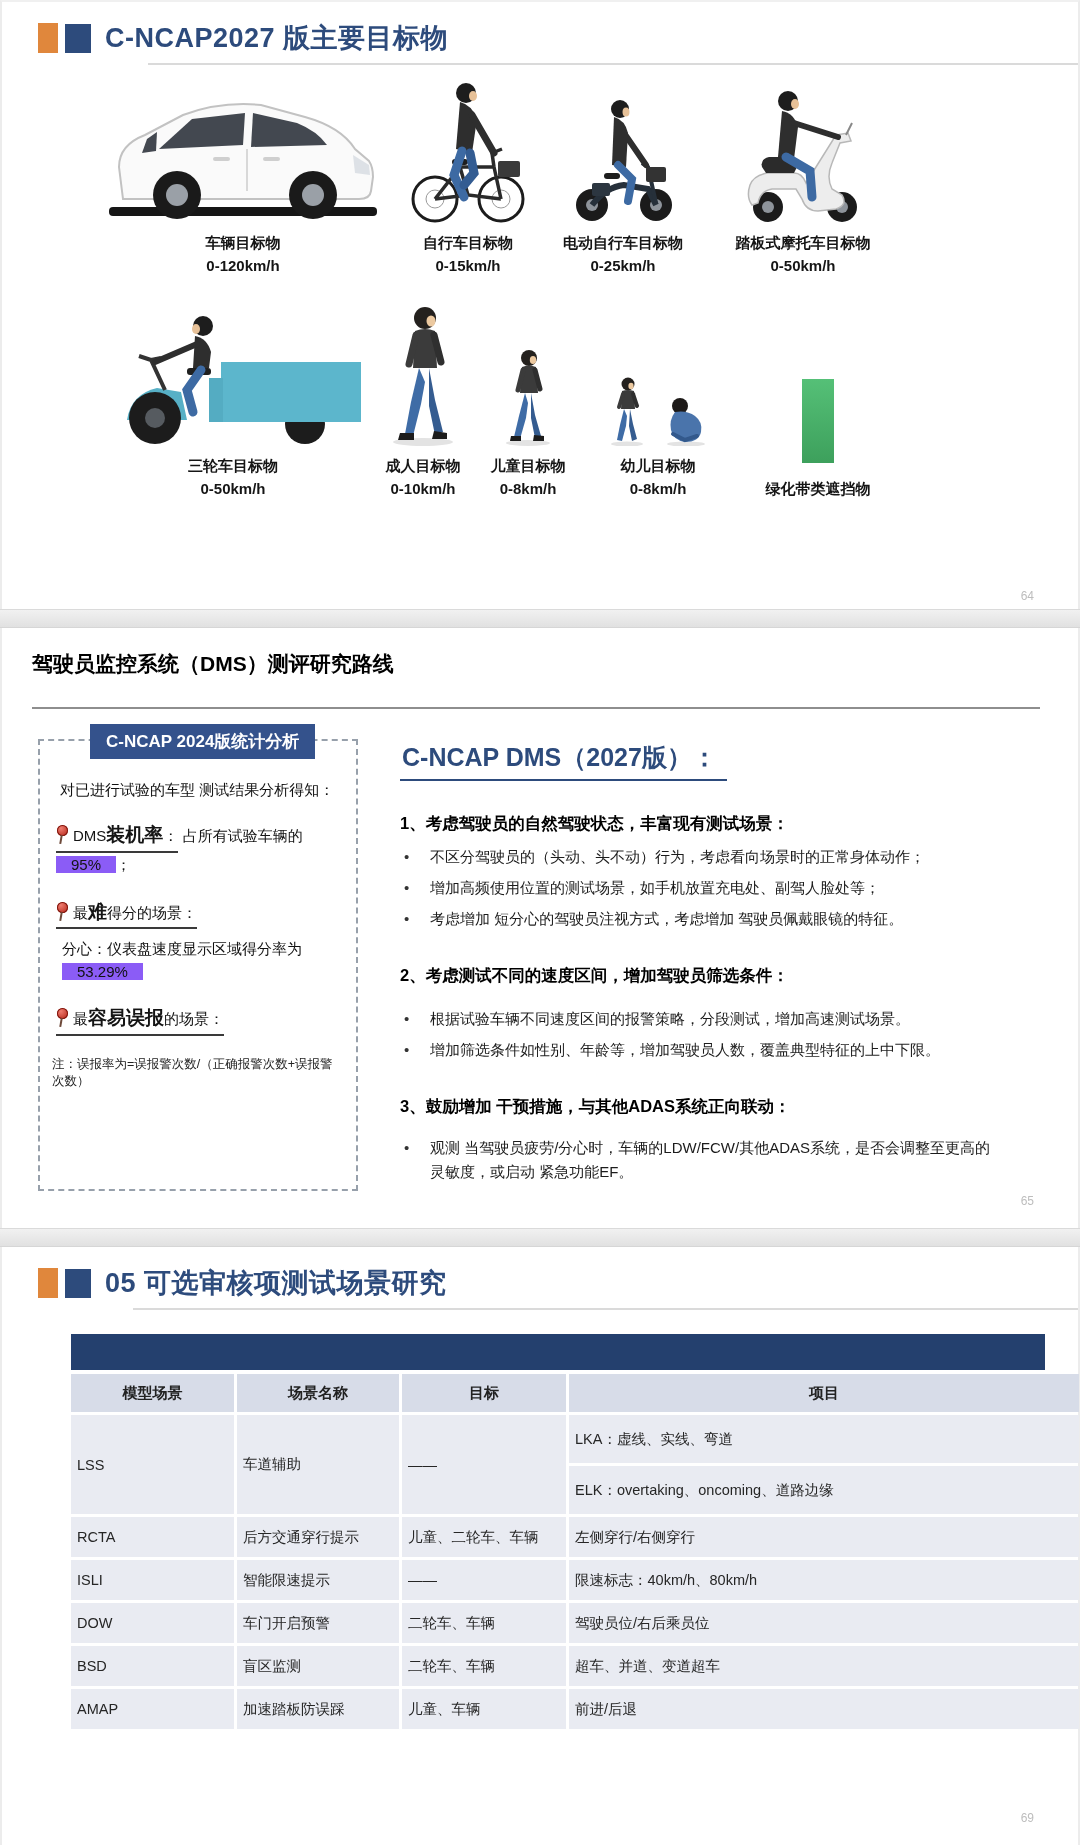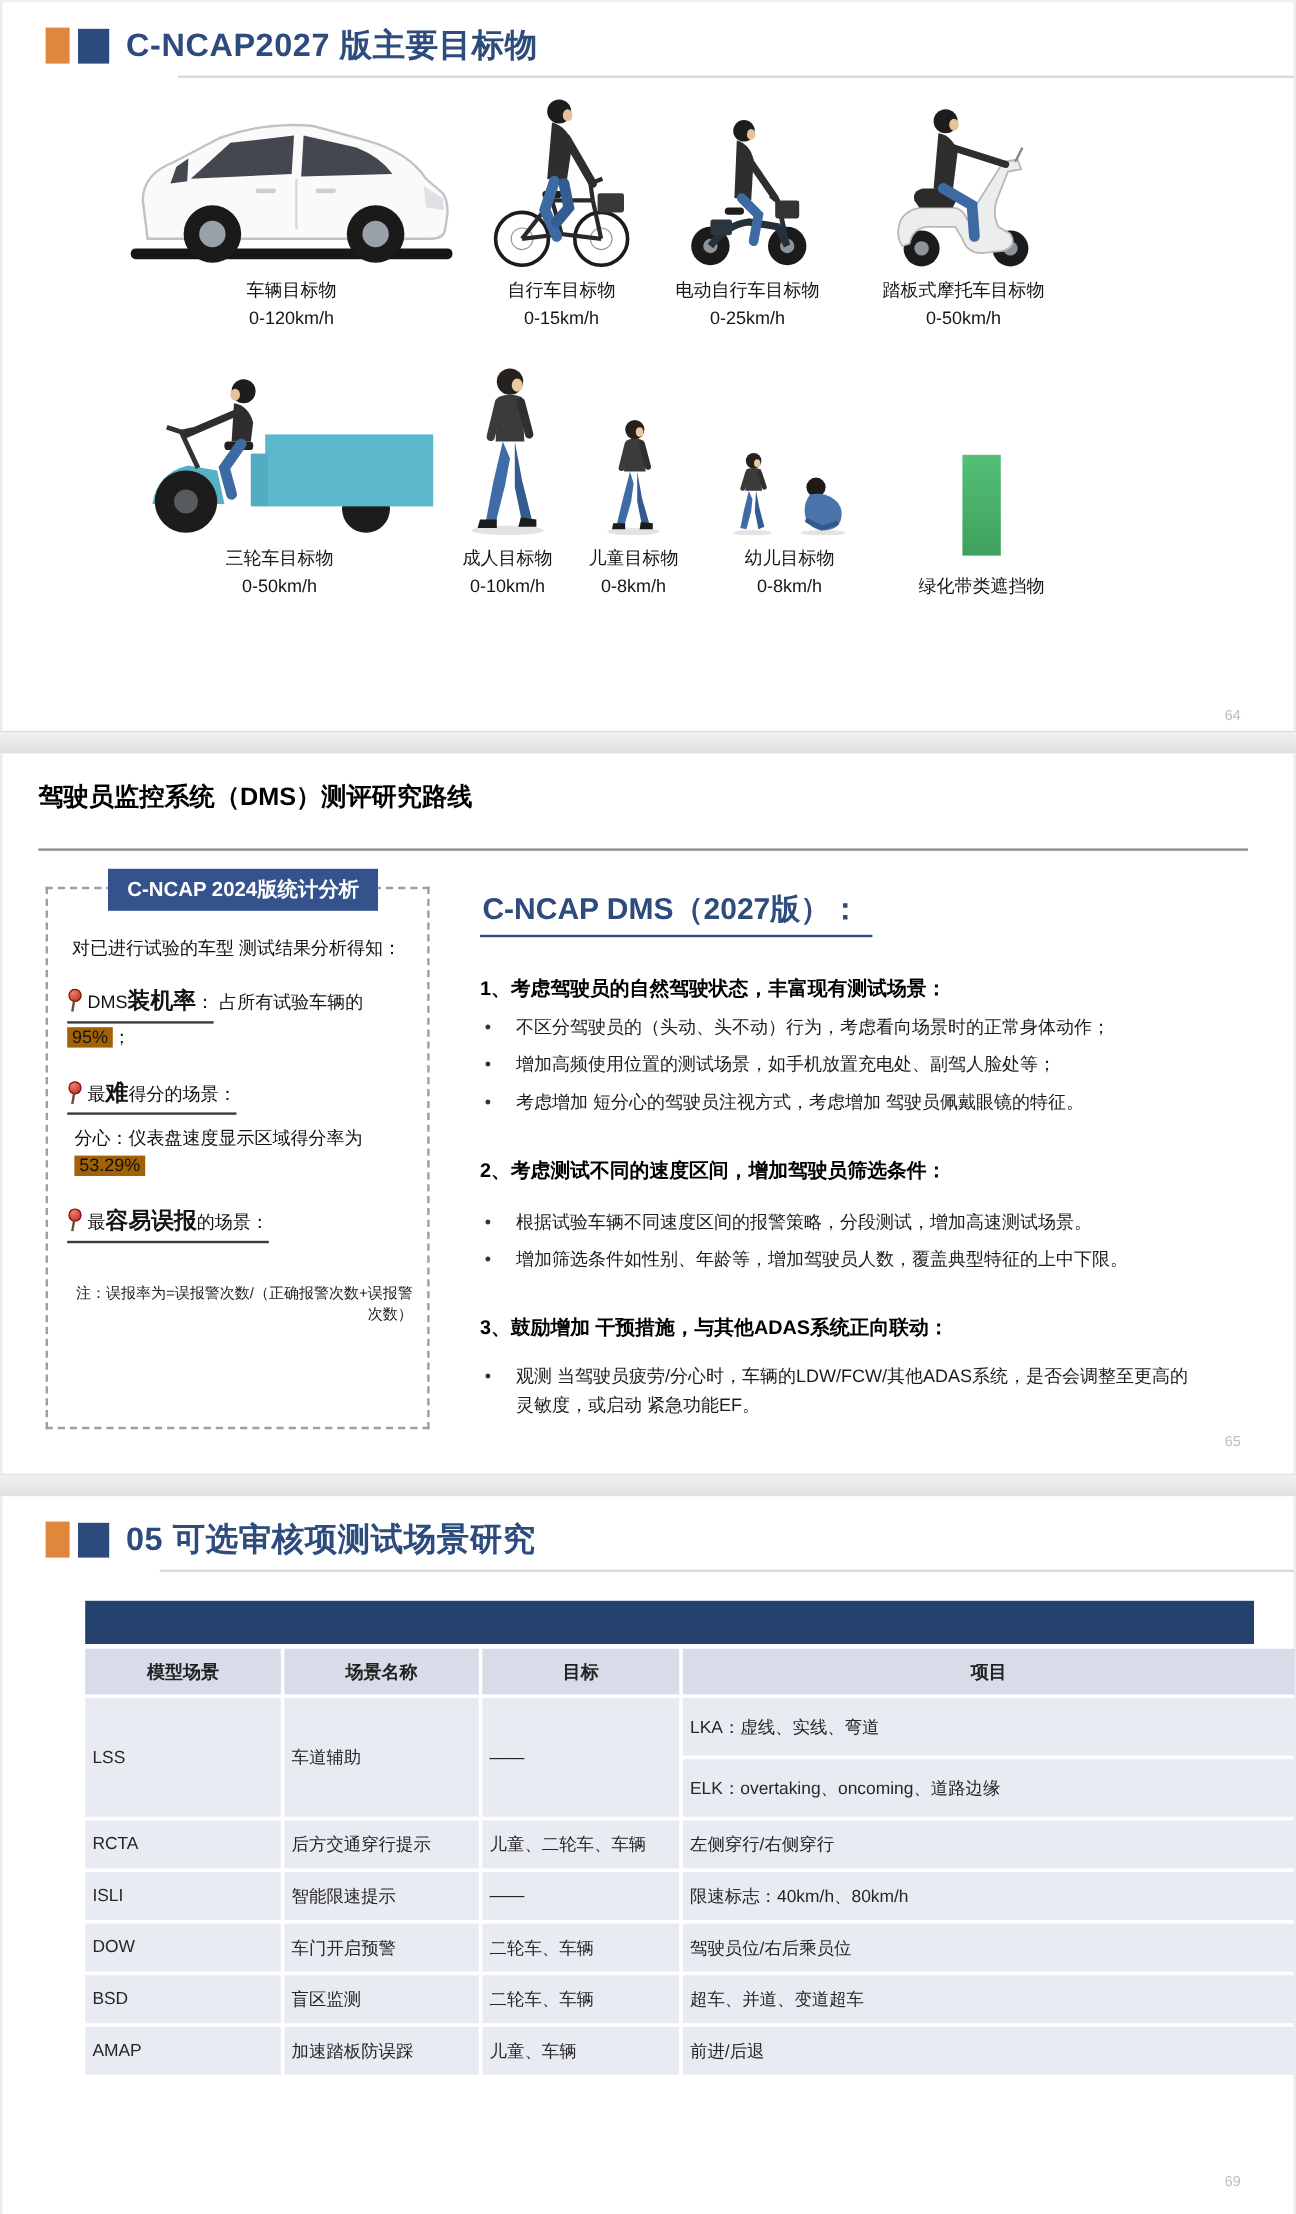--- a/index.html
+++ b/index.html
@@ -20,21 +20,21 @@
   .head-rule { border:none; border-top:2px solid #dadada; margin:7px 0 0 110px; }
 
   
   .targets-row { display:flex; align-items:flex-end; }
   .row1 { padding:6px 0 0 55px; }
   .row2 { padding:26px 0 0 55px; }
   .target-cell { display:flex; flex-direction:column; align-items:center; flex:none; }
   .img-area { display:flex; align-items:flex-end; justify-content:center; }
   .row1 .img-area { height:152px; }
   .row2 .img-area { height:142px; }
-  .target-label { font-size:15px; font-weight:normal; color:#151515; text-align:center;
+  .target-label { font-size:15px; font-weight:bold; color:#151515; text-align:center;
                   line-height:1.55; margin-top:8px; white-space:nowrap; }
   .fig-pair { display:flex; align-items:flex-end; gap:16px; }
   .greenbelt { width:32px; height:84px; background:linear-gradient(180deg,#55c077,#3da05c); }
 
   
   .slide2 { padding:22px 34px 0 30px; }
   .dms-title { font-size:21px; font-weight:bold; color:#000; margin:0;
                padding-bottom:29px; border-bottom:2px solid #8e8e8e; width:1008px; }
   .dms-cols { display:flex; margin-top:30px; }
   .left-box { position:relative; width:292px; flex:none; border:2px dashed #97a0ab;
@@ -46,22 +46,22 @@
   .stat-head { display:inline-block; border-bottom:2px solid #3a3a3a; padding-bottom:1px; }
   .pin { display:inline-block; width:13px; height:19px; position:relative; vertical-align:-3px; margin-right:4px; }
   .pin::before { content:""; position:absolute; top:0; left:1px; width:11px; height:11px;
                  border-radius:50%; background:radial-gradient(circle at 35% 30%,#ef7d70,#b01f12);
                  box-shadow:0 0 0 1px #7e150c inset; }
   .pin::after { content:""; position:absolute; top:10px; left:4px; width:2px; height:9px;
                 background:#6e4a3a; transform:rotate(10deg); }
   .stat-label { font-size:15px; color:#141414; }
   .stat-bold { font-weight:bold; font-size:19px; }
   .stat-value { font-size:15px; margin:9px 0 0 6px; }
-  .hl { background:#a16207; padding:0 4px; }
-  .note-line { font-size:12.5px; color:#222; margin:34px 0 0 0;text-align:right; }
+  .hl { background:#8b5cf6; padding:0 15px; }
+  .note-line { font-size:12.5px; color:#222; margin:20px 0 0 0; }
 
   .right-panel { flex:1; padding-left:42px; padding-top:2px; }
   .rp-header { display:inline-block; color:#2d4b7c; font-size:25px; font-weight:bold;
                border-bottom:2px solid #2d4b7c; padding:0 10px 5px 2px; margin-bottom:8px; }
   .rp-heading { font-size:16.5px; font-weight:bold; color:#000; margin:24px 0 4px 0; }
   .rp-bullets { margin:10px 0 0 0; }
   .rp-bullet { display:flex; font-size:15px; color:#1c1c1c; line-height:1.6; margin:7px 0; }
   .rp-bullet .dot { flex:none; width:26px; padding-left:4px; }
   .rp-bullet .dot::before { content:"•"; color:#333; }
   .rp-bullet .btxt { flex:1; padding-right:6px; }

